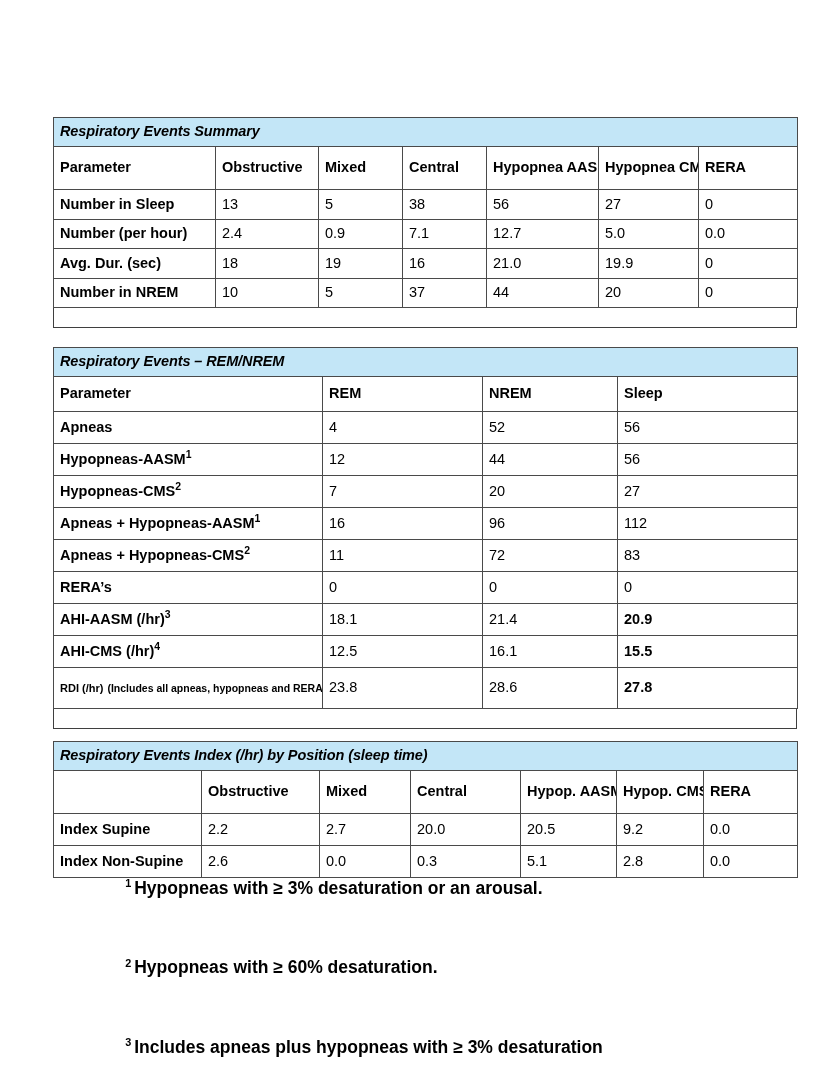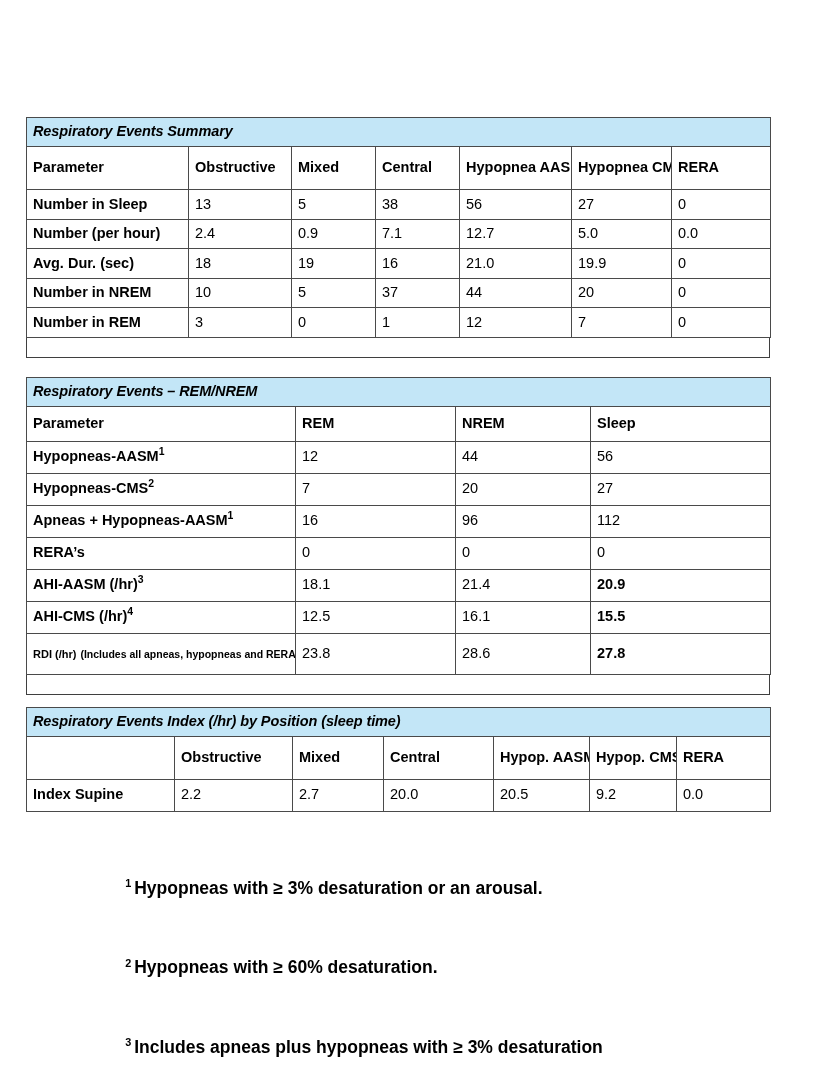--- a/index.html
+++ b/index.html
@@ -16,21 +16,21 @@
     overflow: hidden;
   }
   .page {
     position: absolute;
     left: 0; top: 0;
     width: 829px;
     height: 1080px;
   }
   .tables-wrap {
     position: absolute;
-    left: 26px;
+    left: 53px;
     top: 117px;
     width: 744px;
   }
 
   table.rt {
     border-collapse: collapse;
     table-layout: fixed;
     width: 744px;
     border: 1.5px solid #3f3f3f;
     background: #ffffff;
@@ -184,29 +184,20 @@
         </tr>
         <tr class="body-row">
           <td class="rowlabel">Number in NREM</td>
           <td class="val">10</td>
           <td class="val">5</td>
           <td class="val">37</td>
           <td class="val">44</td>
           <td class="val">20</td>
           <td class="val">0</td>
         </tr>
-        <tr class="body-row">
-          <td class="rowlabel">Number in REM</td>
-          <td class="val">3</td>
-          <td class="val">0</td>
-          <td class="val">1</td>
-          <td class="val">12</td>
-          <td class="val">7</td>
-          <td class="val">0</td>
-        </tr>
       </tbody>
     </table>
 
     <table class="spacer-table">
         <tbody>
           <tr>
             <td></td>
           </tr>
         </tbody>
       </table>
@@ -222,36 +213,48 @@
         <tr>
           <td class="title-band" colspan="4">Respiratory Events – REM/NREM</td>
         </tr>
         <tr>
           <td class="hdr" style="height:34px">Parameter</td>
           <td class="hdr" style="height:34px">REM</td>
           <td class="hdr" style="height:34px">NREM</td>
           <td class="hdr" style="height:34px">Sleep</td>
         </tr>
         <tr class="body-row">
+          <td class="rowlabel" style="height:31px"><span>Apneas</span><sup class="tbl"></sup></td>
+          <td class="val">4</td>
+          <td class="val">52</td>
+          <td class="val">56</td>
+        </tr>
+        <tr class="body-row">
           <td class="rowlabel" style="height:31px"><span>Hypopneas-AASM</span><sup class="tbl">1</sup></td>
           <td class="val">12</td>
           <td class="val">44</td>
           <td class="val">56</td>
         </tr>
         <tr class="body-row">
           <td class="rowlabel" style="height:31px"><span>Hypopneas-CMS</span><sup class="tbl">2</sup></td>
           <td class="val">7</td>
           <td class="val">20</td>
           <td class="val">27</td>
         </tr>
         <tr class="body-row">
           <td class="rowlabel" style="height:31px"><span>Apneas + Hypopneas-AASM</span><sup class="tbl">1</sup></td>
           <td class="val">16</td>
           <td class="val">96</td>
           <td class="val">112</td>
+        </tr>
+        <tr class="body-row">
+          <td class="rowlabel" style="height:31px"><span>Apneas + Hypopneas-CMS</span><sup class="tbl">2</sup></td>
+          <td class="val">11</td>
+          <td class="val">72</td>
+          <td class="val">83</td>
         </tr>
         <tr class="body-row">
           <td class="rowlabel" style="height:31px"><span>RERA’s</span><sup class="tbl"></sup></td>
           <td class="val">0</td>
           <td class="val">0</td>
           <td class="val">0</td>
         </tr>
         <tr class="body-row">
           <td class="rowlabel" style="height:31px"><span>AHI-AASM (/hr)</span><sup class="tbl">3</sup></td>
           <td class="val">18.1</td>
@@ -306,20 +309,29 @@
         </tr>
         <tr class="body-row">
           <td class="rowlabel" style="height:31px">Index Supine</td>
           <td class="val">2.2</td>
           <td class="val">2.7</td>
           <td class="val">20.0</td>
           <td class="val">20.5</td>
           <td class="val">9.2</td>
           <td class="val">0.0</td>
         </tr>
+        <tr class="body-row">
+          <td class="rowlabel" style="height:31px">Index Non-Supine</td>
+          <td class="val">2.6</td>
+          <td class="val">0.0</td>
+          <td class="val">0.3</td>
+          <td class="val">5.1</td>
+          <td class="val">2.8</td>
+          <td class="val">0.0</td>
+        </tr>
       </tbody>
     </table>
 
   </div>
 
   <div class="footnotes">
     <div class="fn">
       <sup>1</sup><span>Hypopneas with ≥ 3% desaturation or an arousal.</span>
     </div>
     <div class="fn">

